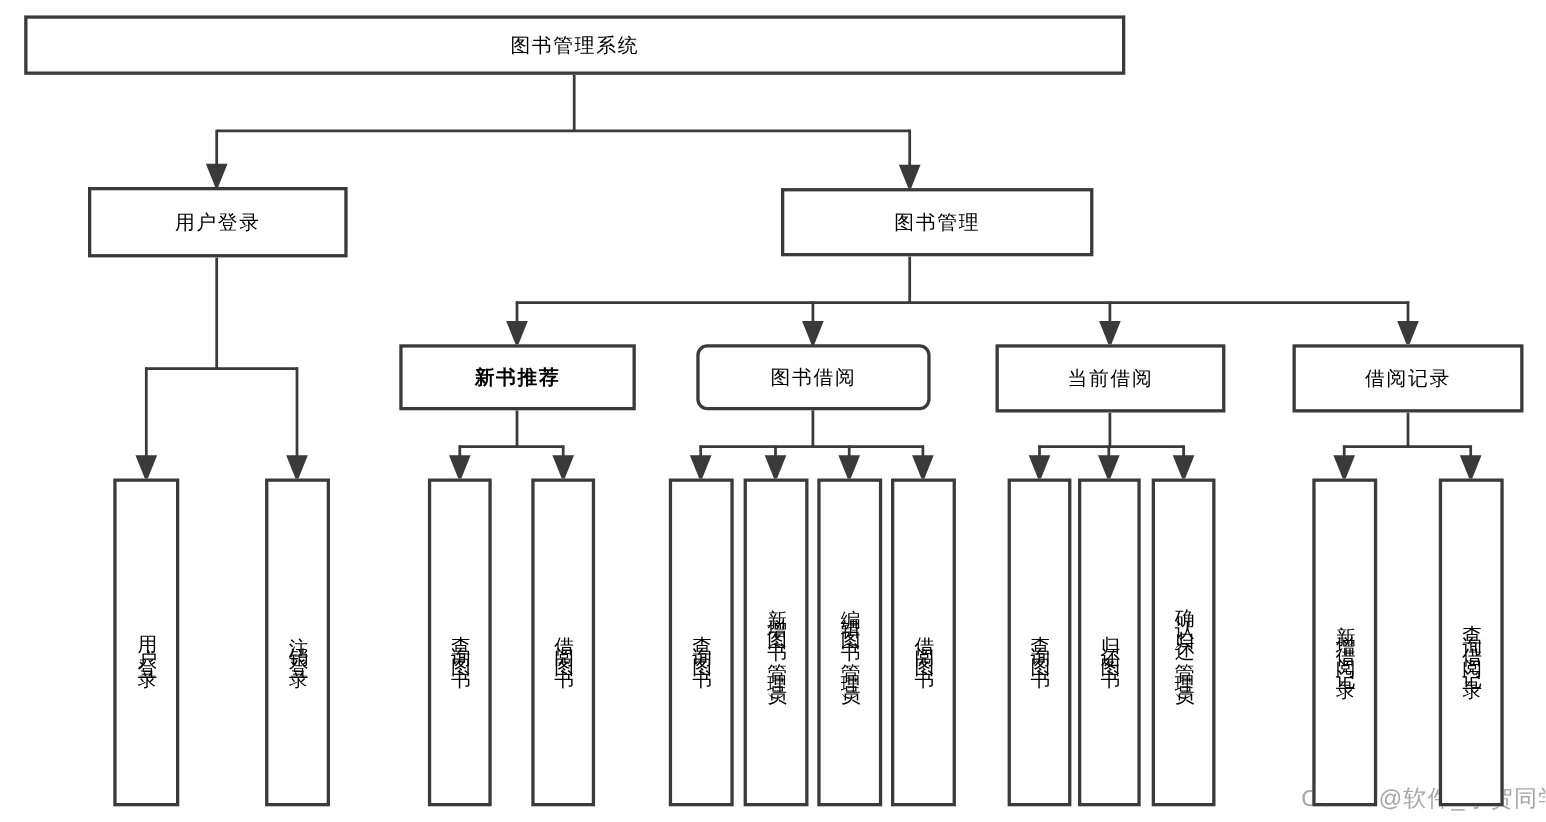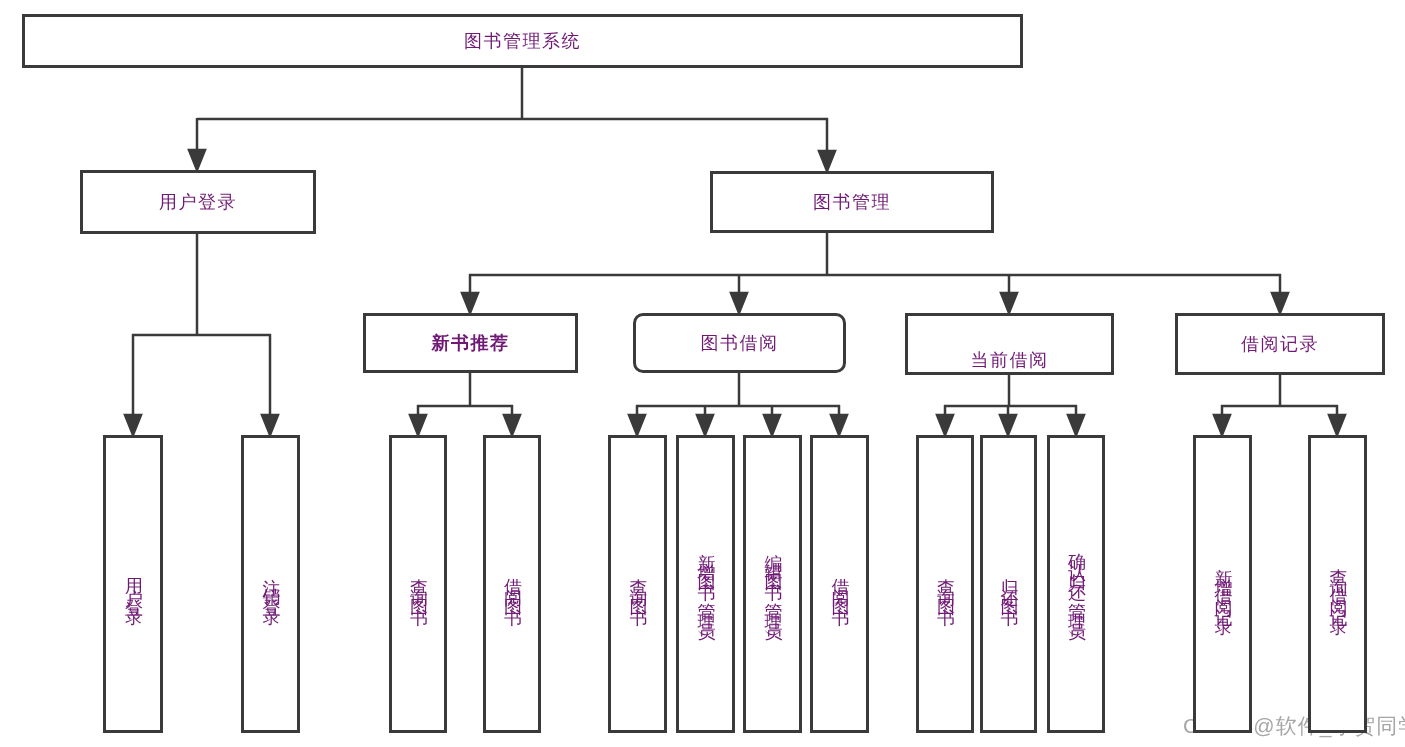--- a/index.html
+++ b/index.html
@@ -22,21 +22,21 @@
     z-index: 0;
   }
   .box {
     position: absolute;
     box-sizing: border-box;
     border: 3px solid #3a3a3a;
     background: #ffffff;
     display: flex;
     align-items: center;
     justify-content: center;
-    color: #701a75;
+    color: #000000;
     z-index: 2;
   }
   .h-label {
     font-size: 18px;
     letter-spacing: 1.5px;
     white-space: nowrap;
   }
   .v-label {
     writing-mode: vertical-rl;
     font-size: 18px;
@@ -134,21 +134,21 @@
   <div class="box" style="left:710px; top:171px; width:284px; height:62px;">
     <span class="h-label">图书管理</span>
   </div>
 
   <div class="box" style="left:363px; top:313px; width:215px; height:60px;font-weight:bold;">
     <span class="h-label">新书推荐</span>
   </div>
   <div class="box" style="left:633px; top:313px; width:213px; height:60px;border-radius:10px;">
     <span class="h-label">图书借阅</span>
   </div>
-  <div class="box" style="left:905px; top:313px; width:209px; height:62px;align-items:flex-end;">
+  <div class="box" style="left:905px; top:313px; width:209px; height:62px;">
     <span class="h-label">当前借阅</span>
   </div>
   <div class="box" style="left:1175px; top:313px; width:210px; height:62px;font-family:Liberation Serif, serif;">
     <span class="h-label">借阅记录</span>
   </div>
 
   <div class="box" style="left:103px; top:435px; width:60px; height:298px;">
     <span class="v-label">用户登录</span>
   </div>
   <div class="box" style="left:241px; top:435px; width:59px; height:298px;">

